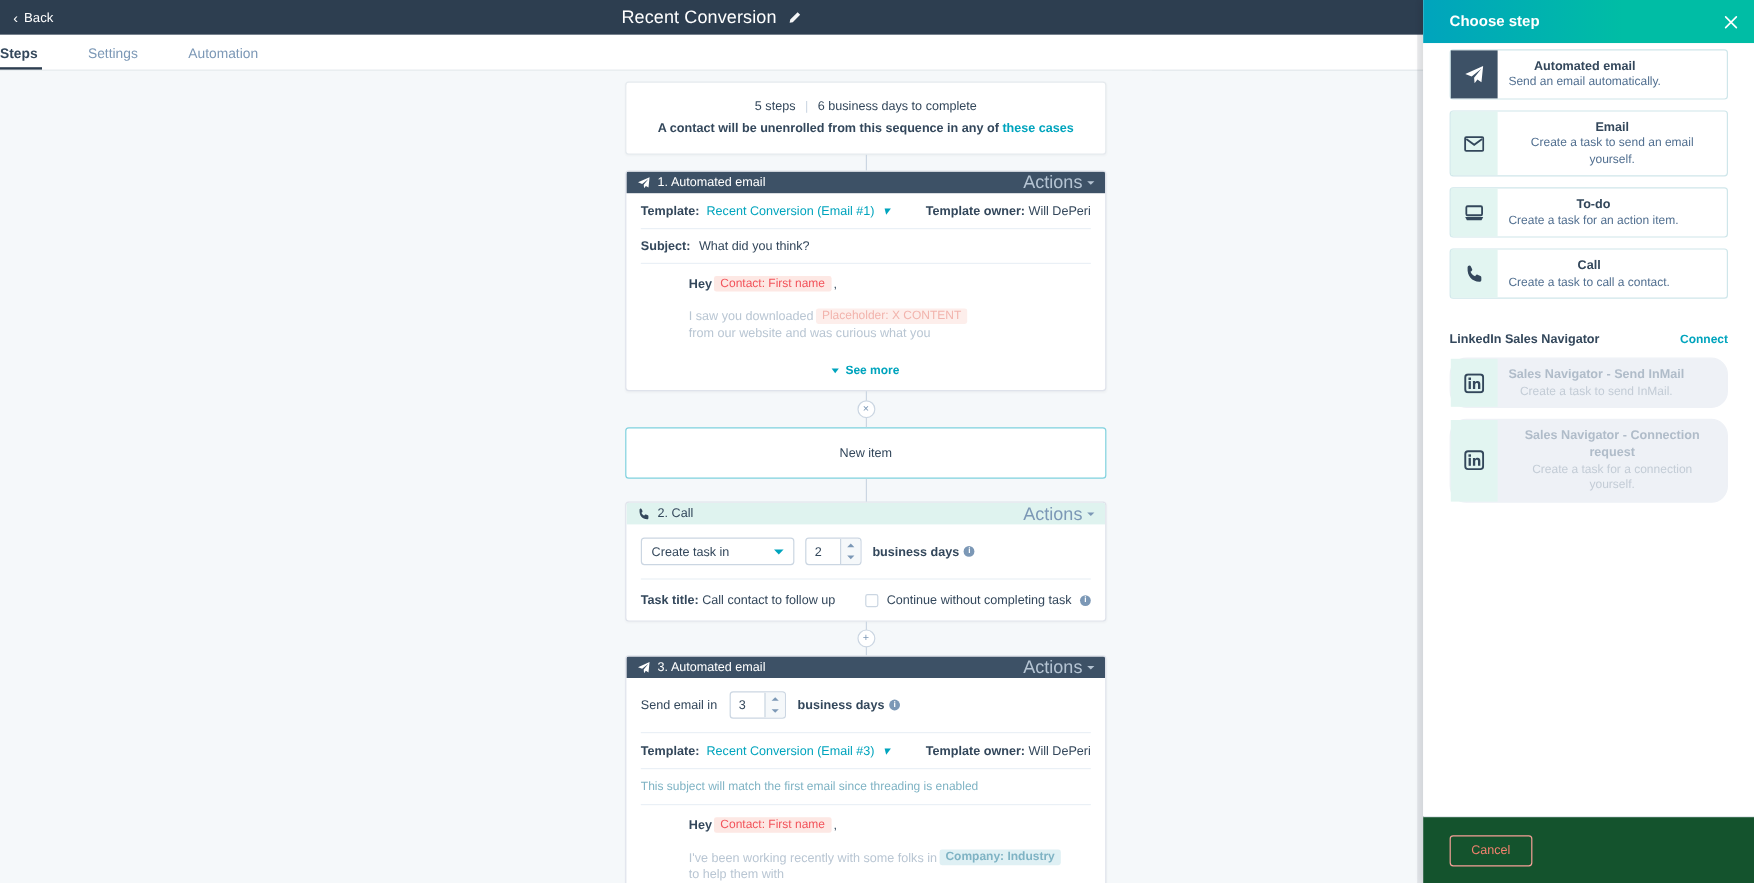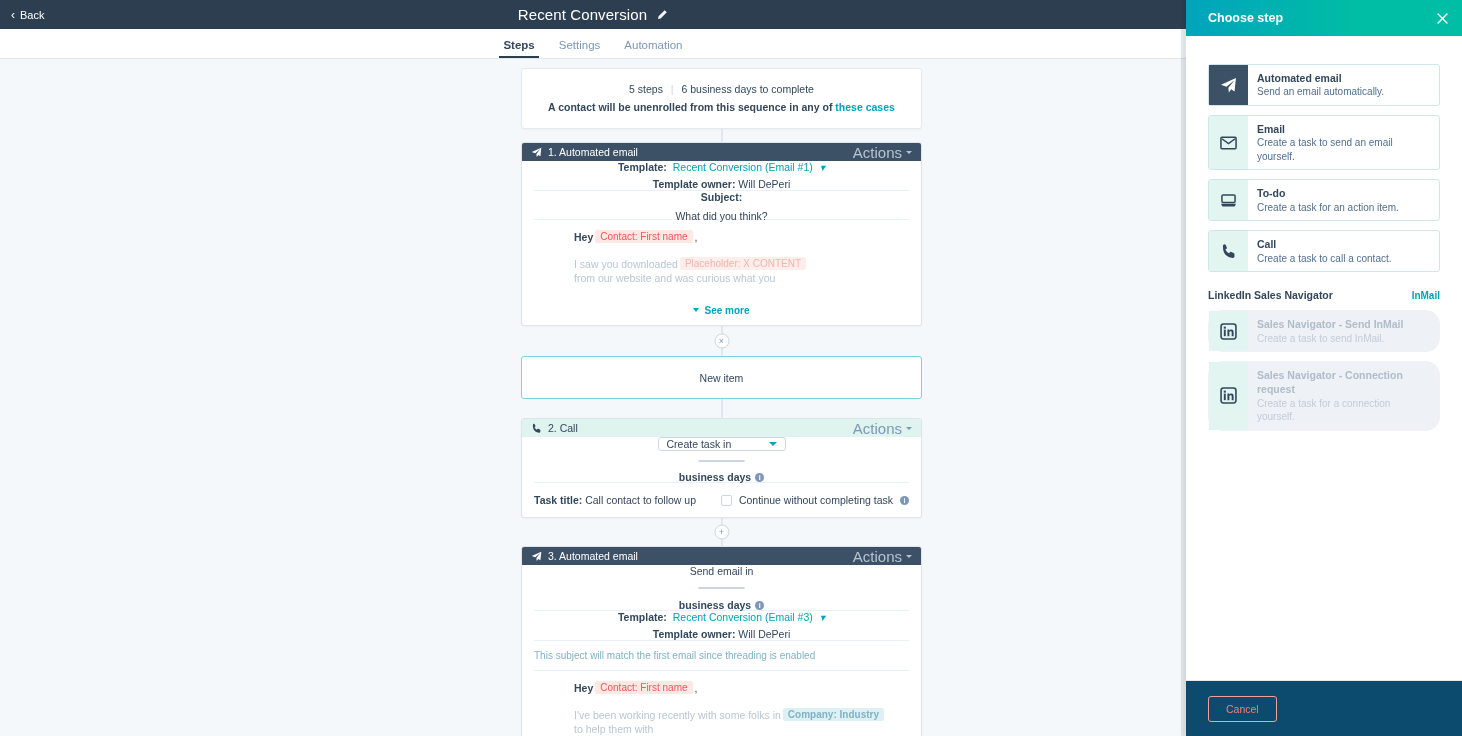--- a/index.html
+++ b/index.html
@@ -26,21 +26,21 @@
     position: absolute; left: 0; top: 0; width: 1186px; height: 29px;
     display: flex; align-items: center; justify-content: center; gap: 9px;
     font-size: 15px; font-weight: 400; color: #fff; letter-spacing: .1px;
   }
   .pencil-icon { width: 12px; height: 12px; display:block; opacity:.95;}
 
   
   .tabbar {
     position: absolute; left: 0; top: 29px; width: 1186px; height: 30px;
     background: #ffffff; border-bottom: 1px solid #e0e6ea;
-    display: flex; align-items: flex-end; justify-content: center; gap: 24px;
+    display: flex; align-items: flex-end; gap: 42px;
   }
   .tab {
     font-size: 11.5px; color: #7c98b6; padding-bottom: 7px;
     cursor: pointer; position: relative; line-height: 1;
   }
   .tab.active { color: #33475b; font-weight: 600; }
   .tab.active::after {
     content: ""; position: absolute; left: -4px; right: -4px; bottom: 0;
     height: 2px; background: #2d3e50;
   }
@@ -88,21 +88,21 @@
   .card-head.mint { background: #dff3ef; color: #33475b; }
   .card-head .title { flex: 1; }
   .card-head .actions { font-size: 15px; display: flex; align-items: center; gap: 4px; cursor: pointer; }
   .card-head.dark .actions { color: #b5c4d3; }
   .card-head.mint .actions { color: #7c98b6; }
   .caret { width:0;height:0;border-left:3px solid transparent;border-right:3px solid transparent;border-top:3.5px solid currentColor;display:block;}
   .hd-icon { width: 11px; height: 11px; display: block; }
 
   .card-body { padding: 0 12px; }
   .row { display: flex; align-items: center; }
-  .rowline { border-bottom: 1px solid #eaf0f6; flex-direction: column; }
+  .rowline { border-bottom: 1px solid #eaf0f6; }
 
   .tpl-row { height: 30px; justify-content: space-between; font-size: 10.5px; color: #33475b; }
   .lbl-bold { font-weight: 700; color: #33475b; }
   .tpl-link { color: #00a4bd; cursor: pointer; margin-left: 3px; }
   .tpl-caret { display:inline-block; margin-left: 4px; color:#00a4bd; }
 
   .subject-row { height: 29px; font-size: 10.5px; color: #33475b; gap: 7px; }
   .body-area { padding: 10px 0 0; }
   .body-line { font-size: 10.5px; color: #33475b; margin-bottom: 14px; display: flex; align-items: center; flex-wrap: wrap; gap: 2px; padding-left: 40px; }
   .token-red { background: #fde8e4; color: #f2545b; padding: 1px 5px; border-radius: 2px; font-size: 10px; }
@@ -153,47 +153,47 @@
     background: #f5f8fa; display: flex; flex-direction: column;
     box-shadow: -2px 0 6px rgba(0,0,0,.08);
   }
   .panel-head {
     height: 36px; background: linear-gradient(to right, #00a4bd 0%, #00bda5 60%, #00bda5 100%);
     display: flex; align-items: center; justify-content: space-between;
     padding: 0 13px 0 22px;
   }
   .panel-title { color: #fff; font-size: 12.5px; font-weight: 700; }
   .panel-close { width: 13px; height: 13px; cursor: pointer; }
-  .panel-body { flex: 1; background: #fff; overflow-y: auto; padding: 28px 22px 0; }
+  .panel-body { flex: 1; background: #fff; overflow-y: auto; padding: 5px 22px 0; text-align: center; }
 
   .step-opt {
     display: flex; align-items: stretch; border: 1px solid #cfe6ea;
     border-radius: 3px; margin-bottom: 9px; background: #fff; cursor: pointer; min-height: 42px;
   }
   .step-opt .oicon {
     width: 39px; display: flex; align-items: center; justify-content: center;
     background: #e2f5f1; flex: 0 0 39px;
   }
   .step-opt.primary .oicon { background: #3d5166; }
   .step-opt .otxt { padding: 6px 9px; display: flex; flex-direction: column; justify-content: center; }
   .otitle { font-size: 10.5px; font-weight: 700; color: #33475b; line-height: 1.35; }
   .odesc { font-size: 10px; color: #516f90; line-height: 1.35; }
   .oicon svg { display: block; }
 
-  .li-head { display: flex; align-items: baseline; justify-content: space-between; margin: 17px 0 9px; gap: 26px; }
+  .li-head { display: flex; align-items: baseline; justify-content: space-between; margin: 28px 0 9px; gap: 26px; }
   .li-title { font-size: 10.5px; font-weight: 700; color: #33475b; }
   .li-connect { font-size: 10px; color: #00a4bd; font-weight: 700; cursor: pointer; }
 
   .step-opt.disabled { background: #eef1f6; border-color: #eef1f6; cursor: default; border-radius: 14px; }
   .step-opt.disabled .oicon { background: #e2f5f1; }
   .step-opt.disabled .otitle { color: #b0bcc9; }
   .step-opt.disabled .odesc { color: #c3ccd6; }
 
   .panel-foot {
-    height: 56px; background: #0c4a6e; border-top: 1px solid #e5eaee;
+    height: 56px; background: #14532d; border-top: 1px solid #e5eaee;
     display: flex; align-items: center; padding: 17px 22px;
   }
   .cancel-btn {
     border: 1px solid #f5a097; color: #f2826e; background: transparent;
     border-radius: 3px; font-size: 10.5px; padding: 6px 17px; cursor: pointer;
     font-family: inherit;
   }
 </style>
 </head>
 <body>
@@ -467,21 +467,21 @@
           </svg>
       </div>
       <div class="otxt">
         <span class="otitle">Call</span>
         <span class="odesc">Create a task to call a contact.</span>
       </div>
     </div>
 
     <div class="li-head">
       <span class="li-title">LinkedIn Sales Navigator</span>
-      <span class="li-connect">InMail</span>
+      <span class="li-connect">Connect</span>
     </div>
 
     <div class="step-opt disabled">
       <div class="oicon">
         <svg width="17" height="17" viewBox="0 0 16 16">
           <rect x="1" y="1" width="14" height="14" rx="2.2" fill="none" stroke="#33475b" stroke-width="1.5"></rect>
           <rect x="3.6" y="6.2" width="1.8" height="6.2" fill="#33475b"></rect>
           <rect x="3.5" y="3.4" width="2" height="1.9" fill="#33475b"></rect>
           <path d="M7 6.2h1.8v.9c.4-.7 1.1-1 1.9-1 1.3 0 2.1.8 2.1 2.3v4h-1.8V8.9c0-.8-.3-1.2-1-1.2s-1.2.5-1.2 1.3v3.4H7V6.2z" fill="#33475b"></path>
         </svg>

